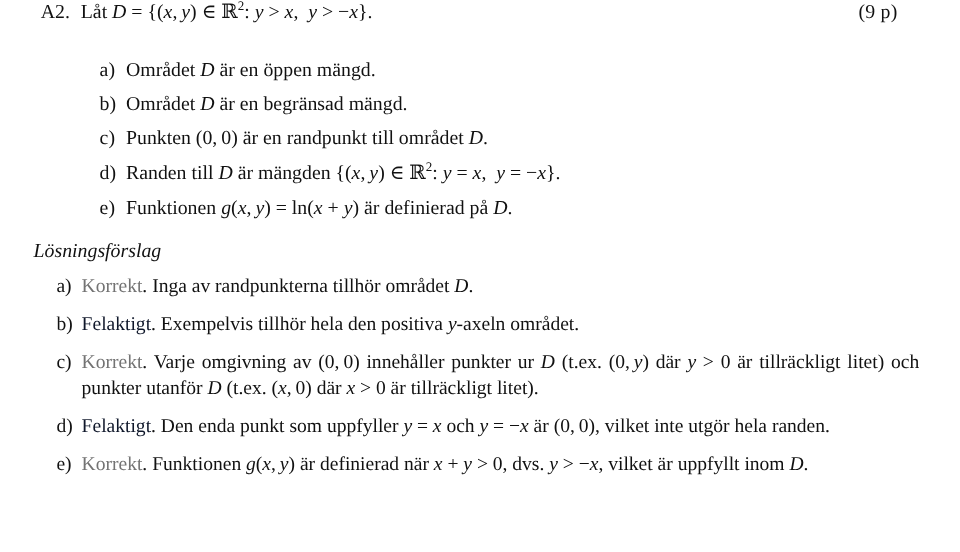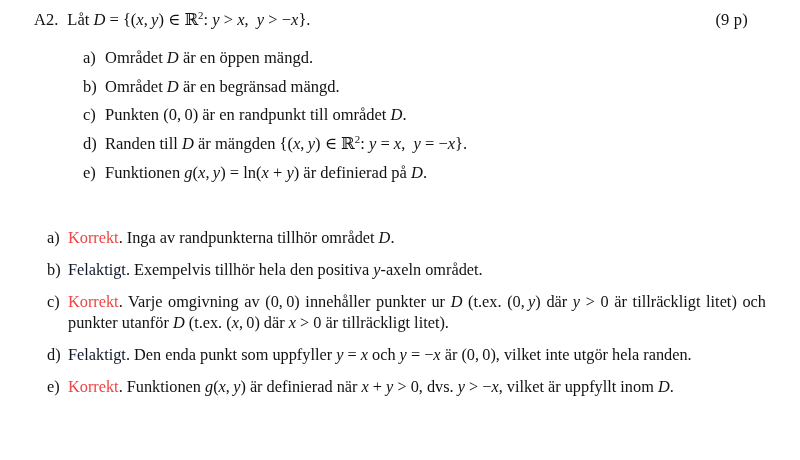--- a/index.html
+++ b/index.html
@@ -20,21 +20,21 @@
     position: relative;
     width: 800px;
     height: 460px;
     padding: 0;
     box-sizing: border-box;
   }
 
   
   .problem-head {
     position: absolute;
-    top: 10px;
+    top: 0;
     left: 34px;
     right: 52px;
     display: flex;
     align-items: baseline;
     justify-content: space-between;
     font-size: 16.5px;
     line-height: 1.25;
     white-space: nowrap;
     text-align: right;
   }
@@ -102,21 +102,21 @@
     width: 21px;
     flex: 0 0 21px;
     text-align: left;
   }
   .solution-body {
     flex: 1 1 auto;
     text-align: justify;
     text-justify: inter-word;
   }
   .verdict-correct {
-    color: #ef4444;
+    color: #737373;
   }
   .verdict-wrong {
     color: #0f172a;
   }
 
   
   .mi {
     font-style: italic;
   }
   sup.exp {
@@ -163,20 +163,21 @@
       <span class="claim-text">Randen till <span class="mi">D</span> är mängden {(<span class="mi">x</span>, <span class="mi">y</span>) ∈ <span class="bb">ℝ</span><sup class="exp">2</sup>: <span class="mi">y</span> = <span class="mi">x</span>,&nbsp; <span class="mi">y</span> = −<span class="mi">x</span>}.</span>
     </div>
 
     <div class="claim-item">
       <span class="claim-marker">e)</span>
       <span class="claim-text">Funktionen <span class="mi">g</span>(<span class="mi">x</span>, <span class="mi">y</span>) = ln(<span class="mi">x</span> + <span class="mi">y</span>) är definierad på <span class="mi">D</span>.</span>
     </div>
 
   </div>
 
+  <div class="solution-heading">Lösningsförslag</div>
 
   <div class="solution-list">
 
     <div class="solution-item">
       <span class="solution-marker">a)</span>
       <span class="solution-body"><span class="verdict-correct">Korrekt</span>. Inga av randpunkterna tillhör området <span class="mi">D</span>.</span>
     </div>
 
     <div class="solution-item">
       <span class="solution-marker">b)</span>

